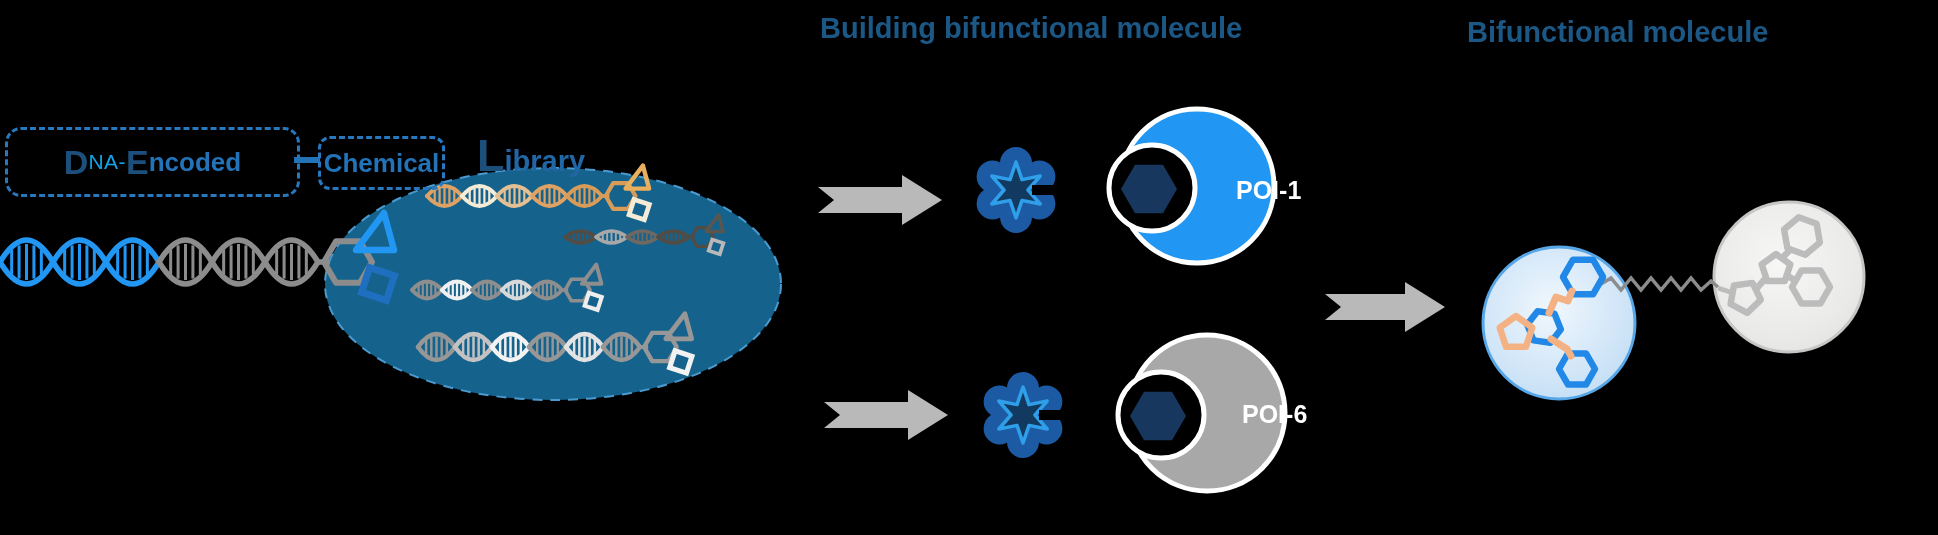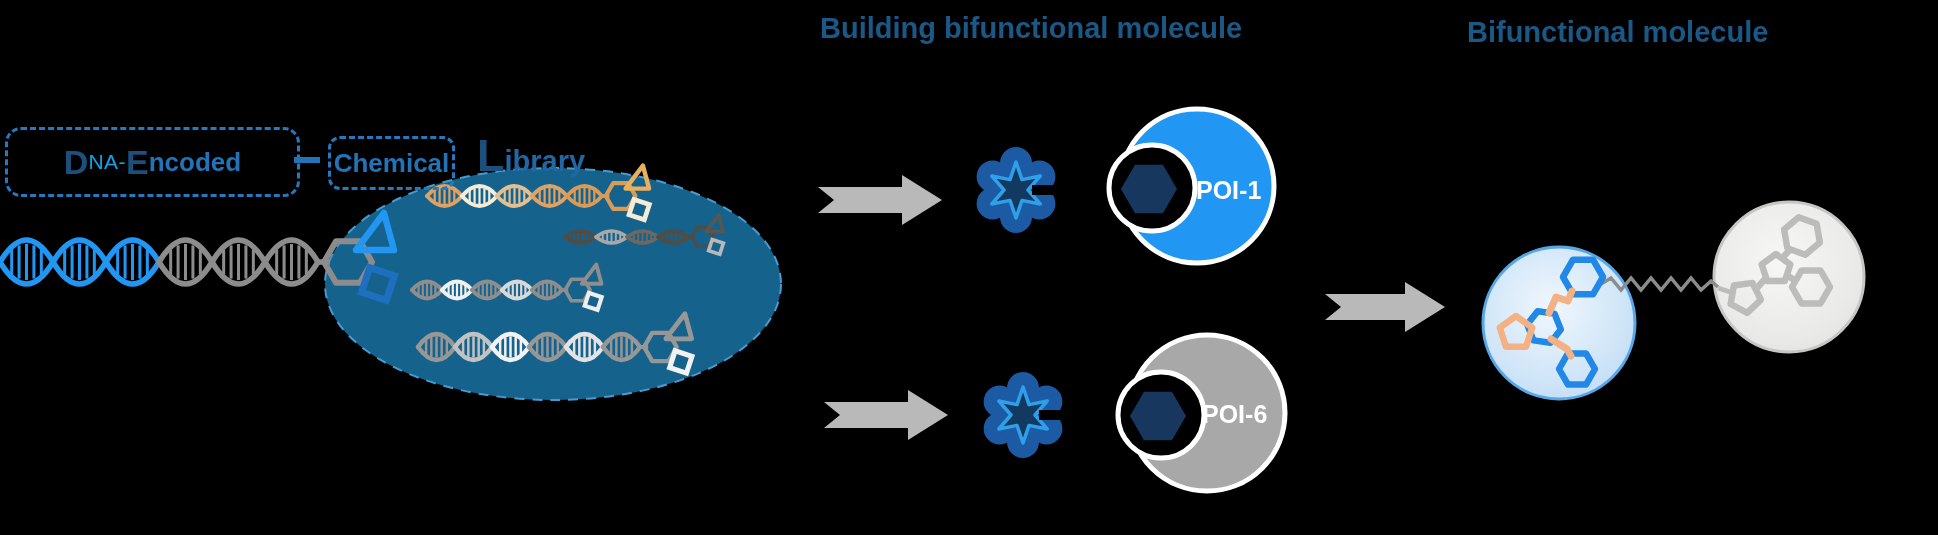--- a/index.html
+++ b/index.html
@@ -5,32 +5,32 @@
   html,body{margin:0;padding:0;background:#000;}
   .stage{position:relative;width:1938px;height:535px;background:#000;overflow:hidden;
          font-family:"Liberation Sans",sans-serif;}
   .stage svg{position:absolute;left:0;top:0;}
   .title{position:absolute;font-weight:700;font-size:29px;color:#1b5886;white-space:nowrap;}
   .t1{left:820px;top:12px;}
   .t2{left:1467px;top:16px;}
   .dna-box{position:absolute;left:5px;top:127px;width:289px;height:64px;
            border:3px dashed #2878be;border-radius:16px;
            display:flex;align-items:center;justify-content:center;white-space:nowrap;}
-  .chem-box{position:absolute;left:328px;top:136px;width:121px;height:48px;
+  .chem-box{position:absolute;left:318px;top:136px;width:121px;height:48px;
             border:3px dashed #2878be;border-radius:12px;
             display:flex;align-items:center;justify-content:center;}
   .chem-box span{font-weight:700;font-size:26px;color:#2273b8;}
   .cap{font-weight:700;font-size:34px;color:#1d4f7c;}
   .sc{font-weight:400;font-size:21px;color:#0ea5e9;letter-spacing:.5px;}
   .low{font-weight:700;font-size:26px;color:#2273b8;}
   .connector{position:absolute;left:294px;top:157px;width:26px;height:6px;background:#2273b8;}
   .library{position:absolute;left:477px;top:130px;display:flex;align-items:baseline;white-space:nowrap;}
   .lib-big{font-weight:700;font-size:45px;color:#1d4f7c;}
   .lib-rest{font-weight:700;font-size:29px;color:#2166a5;margin-top:13px;}
-  .poi-label{position:absolute;color:#ffffff;font-weight:700;font-size:25px;white-space:nowrap;}
+  .poi-label{position:absolute;color:#ffffff;font-weight:700;font-size:25px;white-space:nowrap;margin-left:40px;}
   .poi1{left:1196px;top:176px;}
   .poi2{left:1202px;top:400px;}
 </style>
 </head>
 <body>
 
 <div class="stage">
 
   <svg id="scene" width="1938" height="535" viewBox="0 0 1938 535">
       <ellipse cx="553" cy="284" rx="228" ry="116" fill="#15638c" stroke="#4a9ad0" stroke-width="2" stroke-dasharray="10 8"></ellipse>

